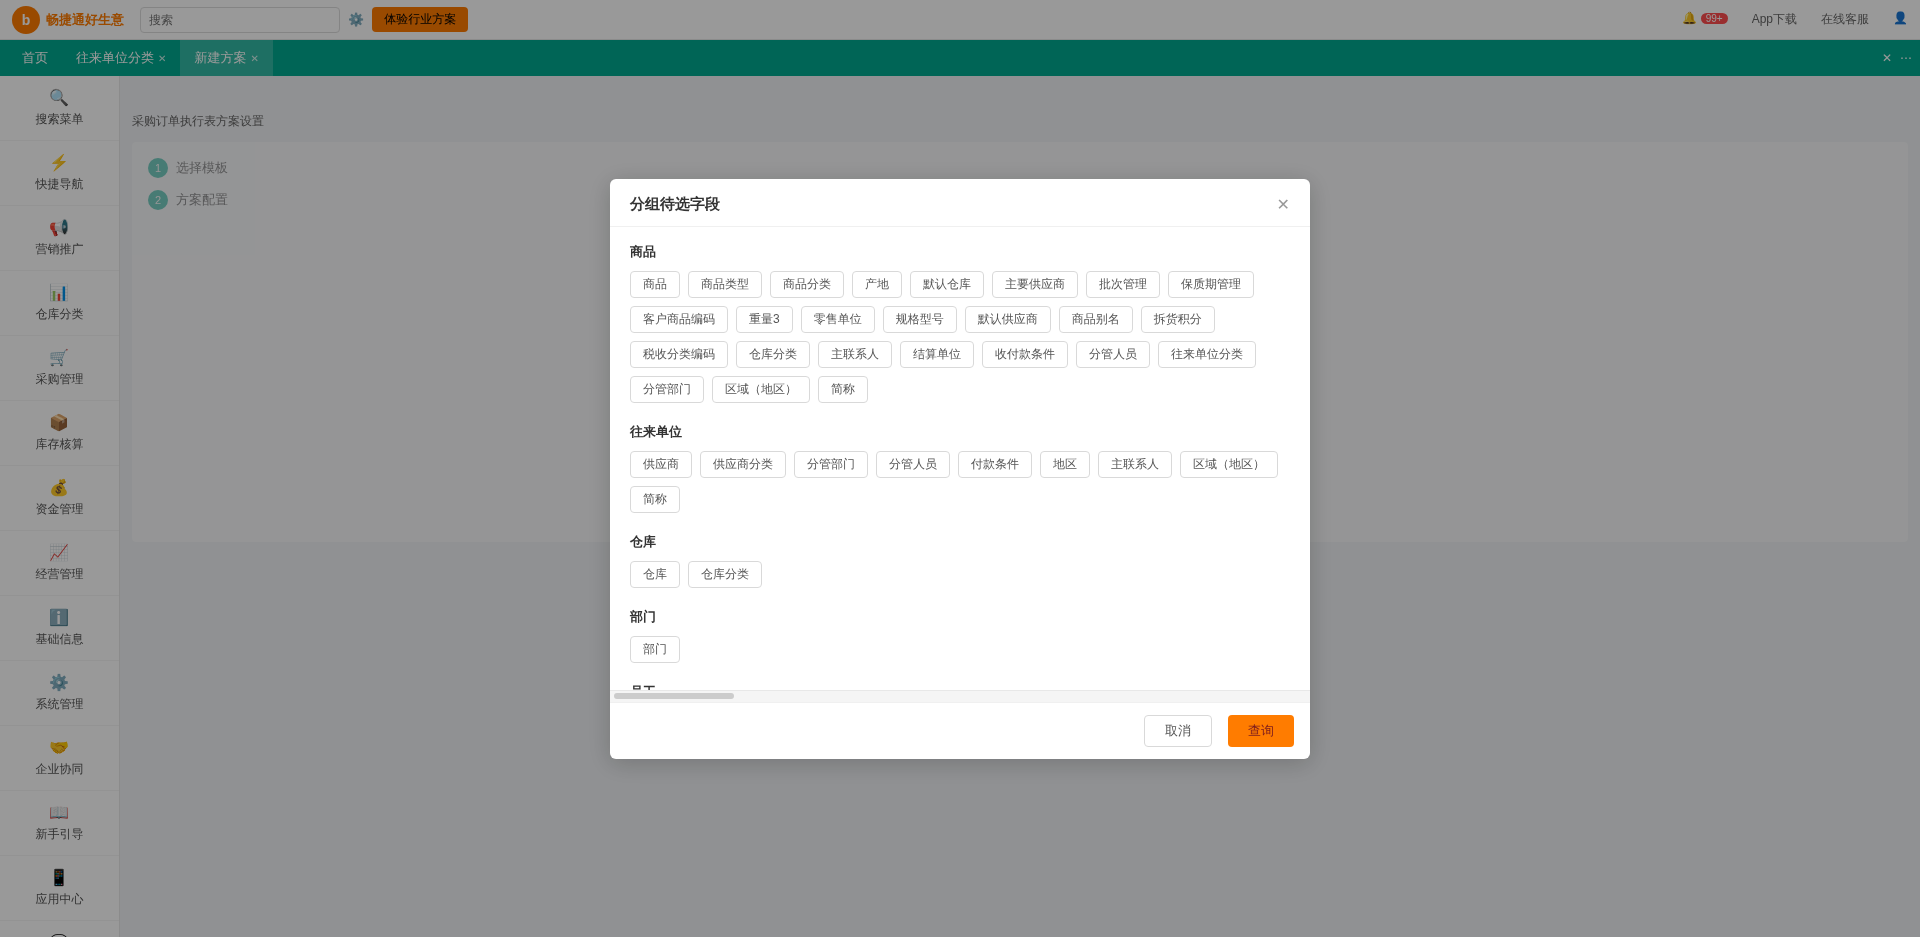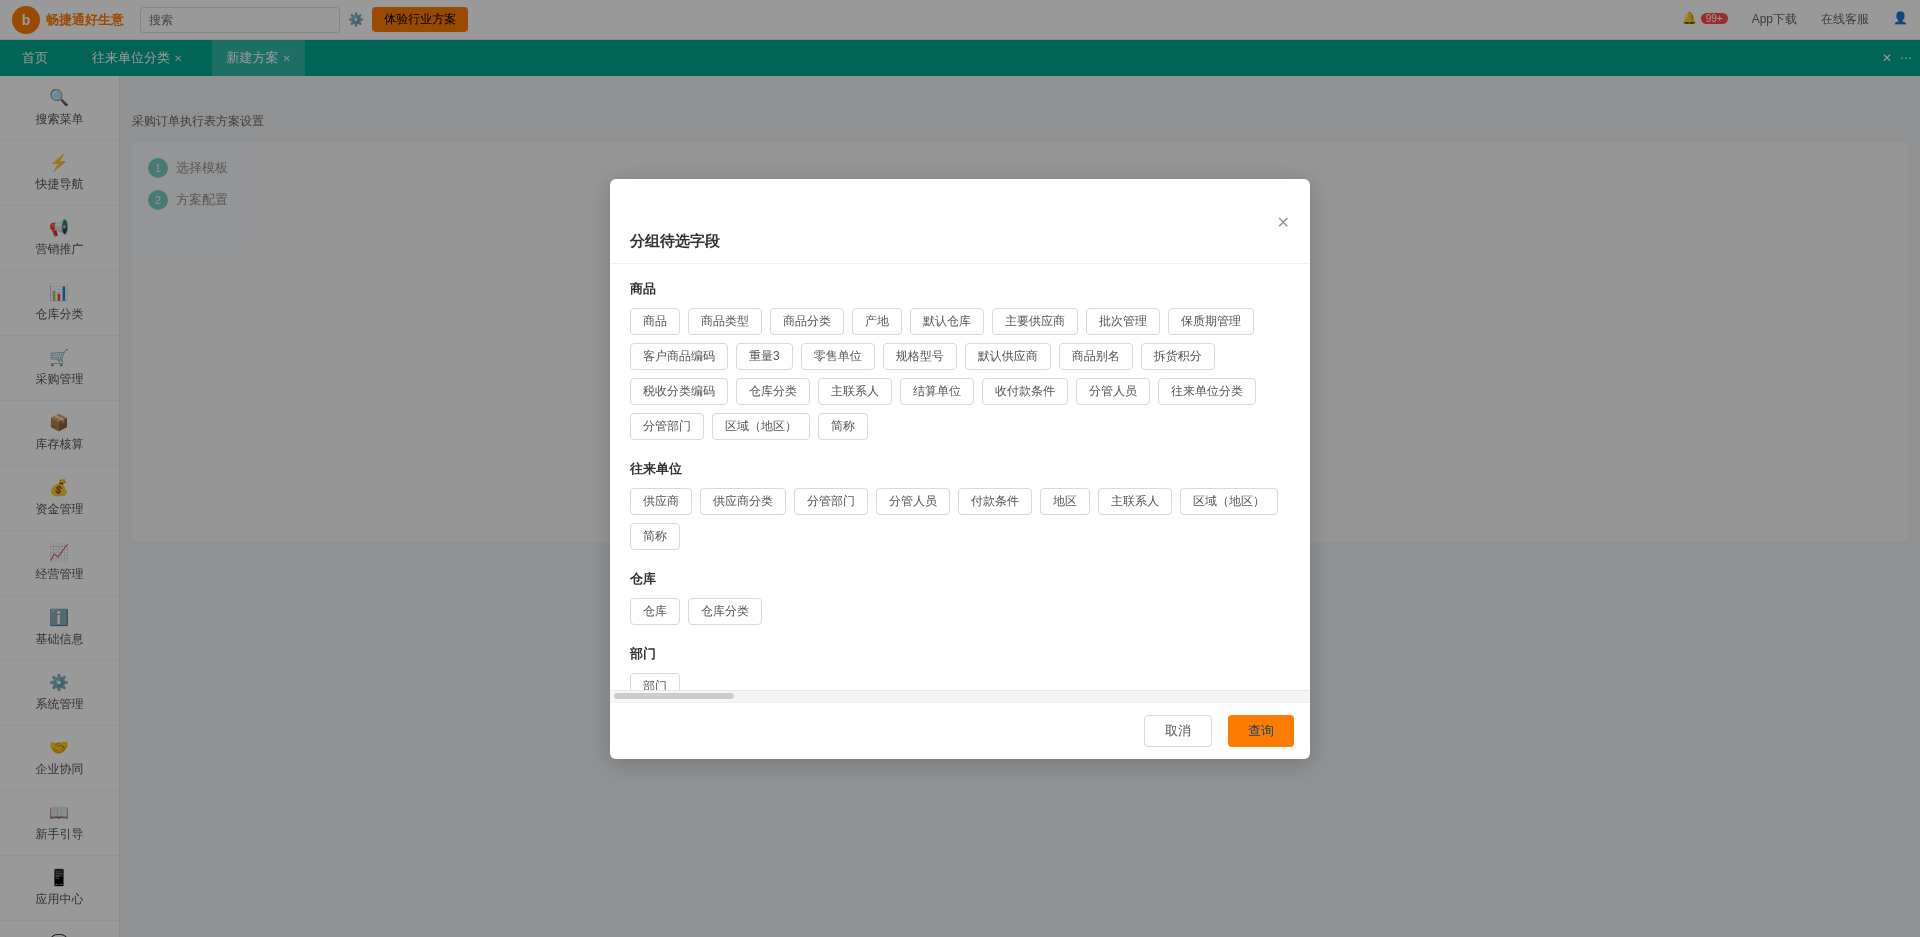--- a/index.html
+++ b/index.html
@@ -10,21 +10,21 @@
     .topbar-logo { display: flex; align-items: center; gap: 6px; width: 120px; }
     .logo-icon { width: 28px; height: 28px; background: #ff7c00; border-radius: 50%; display: flex; align-items: center; justify-content: center; color: white; font-size: 14px; font-weight: bold; }
     .logo-text { color: #ff7c00; font-size: 13px; font-weight: bold; }
     .topbar-search { flex: 1; max-width: 200px; }
     .topbar-search input { width: 100%; height: 26px; border: 1px solid #ddd; border-radius: 4px; padding: 0 8px; font-size: 12px; }
     .topbar-actions { margin-left: auto; display: flex; align-items: flex-start; gap: 24px; font-size: 12px; color: #666; }
     .topbar-btn-orange { background: #ff7c00; color: #000000; border: none; border-radius: 4px; padding: 4px 12px; font-size: 12px; cursor: pointer; }
     .badge { background: #ff4d4f; color: white; border-radius: 10px; padding: 0 5px; font-size: 10px; }
 
     
-    .navbar { height: 36px; background: #00a98f; display: flex; align-items: center; padding: 0 8px; gap: 16px; }
+    .navbar { height: 36px; background: #00a98f; display: flex; align-items: center; padding: 0 8px; gap: 0; }
     .nav-tab { color: white; padding: 0 14px; height: 36px; display: flex; align-items: center; font-size: 13px; cursor: pointer; position: relative; }
     .nav-tab.active { background: rgba(255,255,255,0.2); align-items: center; }
     .nav-tab-close { margin-left: 4px; font-size: 10px; opacity: 0.8; }
     .nav-right { margin-left: auto; display: flex; align-items: center; gap: 8px; color: white; font-size: 12px; }
 
     
     .main-layout { display: flex; height: calc(100vh - 76px); }
 
     
     .sidebar { width: 120px; background: #fff; border-right: 1px solid #e8e8e8; overflow-y: auto; }
@@ -37,42 +37,42 @@
 
     
     .page-content { background: #fff; border-radius: 4px; padding: 16px; min-height: 400px; opacity: 0.5; }
     .section-header { display: flex; align-items: center; gap: 8px; margin-bottom: 12px; }
     .step-badge { background: #00a98f; color: white; width: 20px; height: 20px; border-radius: 50%; display: flex; align-items: center; justify-content: center; font-size: 11px; }
 
     
     .modal-overlay { position: fixed; top: 0; left: 0; right: 0; bottom: 0; background: rgba(0,0,0,0.4); z-index: 100; display: flex; align-items: center; justify-content: center; }
     .modal { background: #fff; border-radius: 6px; width: 700px; max-height: 580px; display: flex; flex-direction: column; box-shadow: 0 4px 24px rgba(0,0,0,0.2); }
     .modal-header { padding: 16px 20px 12px; border-bottom: 1px solid #f0f0f0; display: flex; align-items: center; justify-content: space-between; flex-shrink: 0; }
-    .modal-title { font-size: 15px; font-weight: bold; color: #333; margin-top: 37px; }
+    .modal-title { font-size: 15px; font-weight: bold; color: #333; }
     .modal-close { cursor: pointer; color: #999; font-size: 16px; }
     .modal-body { padding: 16px 20px; overflow-y: auto; flex: 1; }
     .modal-footer { padding: 12px 16px; border-top: 1px solid #f0f0f0; display: flex; justify-content: flex-end; gap: 16px; flex-shrink: 0; }
 
     
     .field-section { margin-bottom: 20px; }
     .field-section-title { font-size: 13px; font-weight: bold; color: #333; margin-bottom: 10px; }
     .field-tags { display: flex; flex-wrap: wrap; gap: 8px; }
     .field-tag { border: 1px solid #d9d9d9; border-radius: 4px; padding: 4px 12px; font-size: 12px; color: #555; cursor: pointer; background: #fff; white-space: nowrap; }
 
     
     .modal-body::-webkit-scrollbar { width: 6px; }
     .modal-body::-webkit-scrollbar-track { background: #f5f5f5; }
     .modal-body::-webkit-scrollbar-thumb { background: #ccc; border-radius: 3px; }
 
     
     .modal-hscroll { height: 12px; background: #f5f5f5; border-top: 1px solid #e8e8e8; flex-shrink: 0; display: flex; align-items: center; padding: 0 4px; }
 
     
     .btn-cancel { background: #fff; border: 1px solid #d9d9d9; color: #555; padding: 6px 20px; border-radius: 4px; cursor: pointer; font-size: 13px; }
-    .btn-confirm { background: #ff7c00; border: none; color: #0c4a6e; padding: 6px 20px; border-radius: 4px; cursor: pointer; font-size: 13px; }
+    .btn-confirm { background: #ff7c00; border: none; color: #7f1d1d; padding: 6px 20px; border-radius: 4px; cursor: pointer; font-size: 13px; }
   </style>
 </head>
 <body>
 
 <div class="topbar">
   <div class="topbar-logo">
     <div class="logo-icon">
       <span>b</span>
     </div>
     <span class="logo-text">畅捷通好生意</span>

